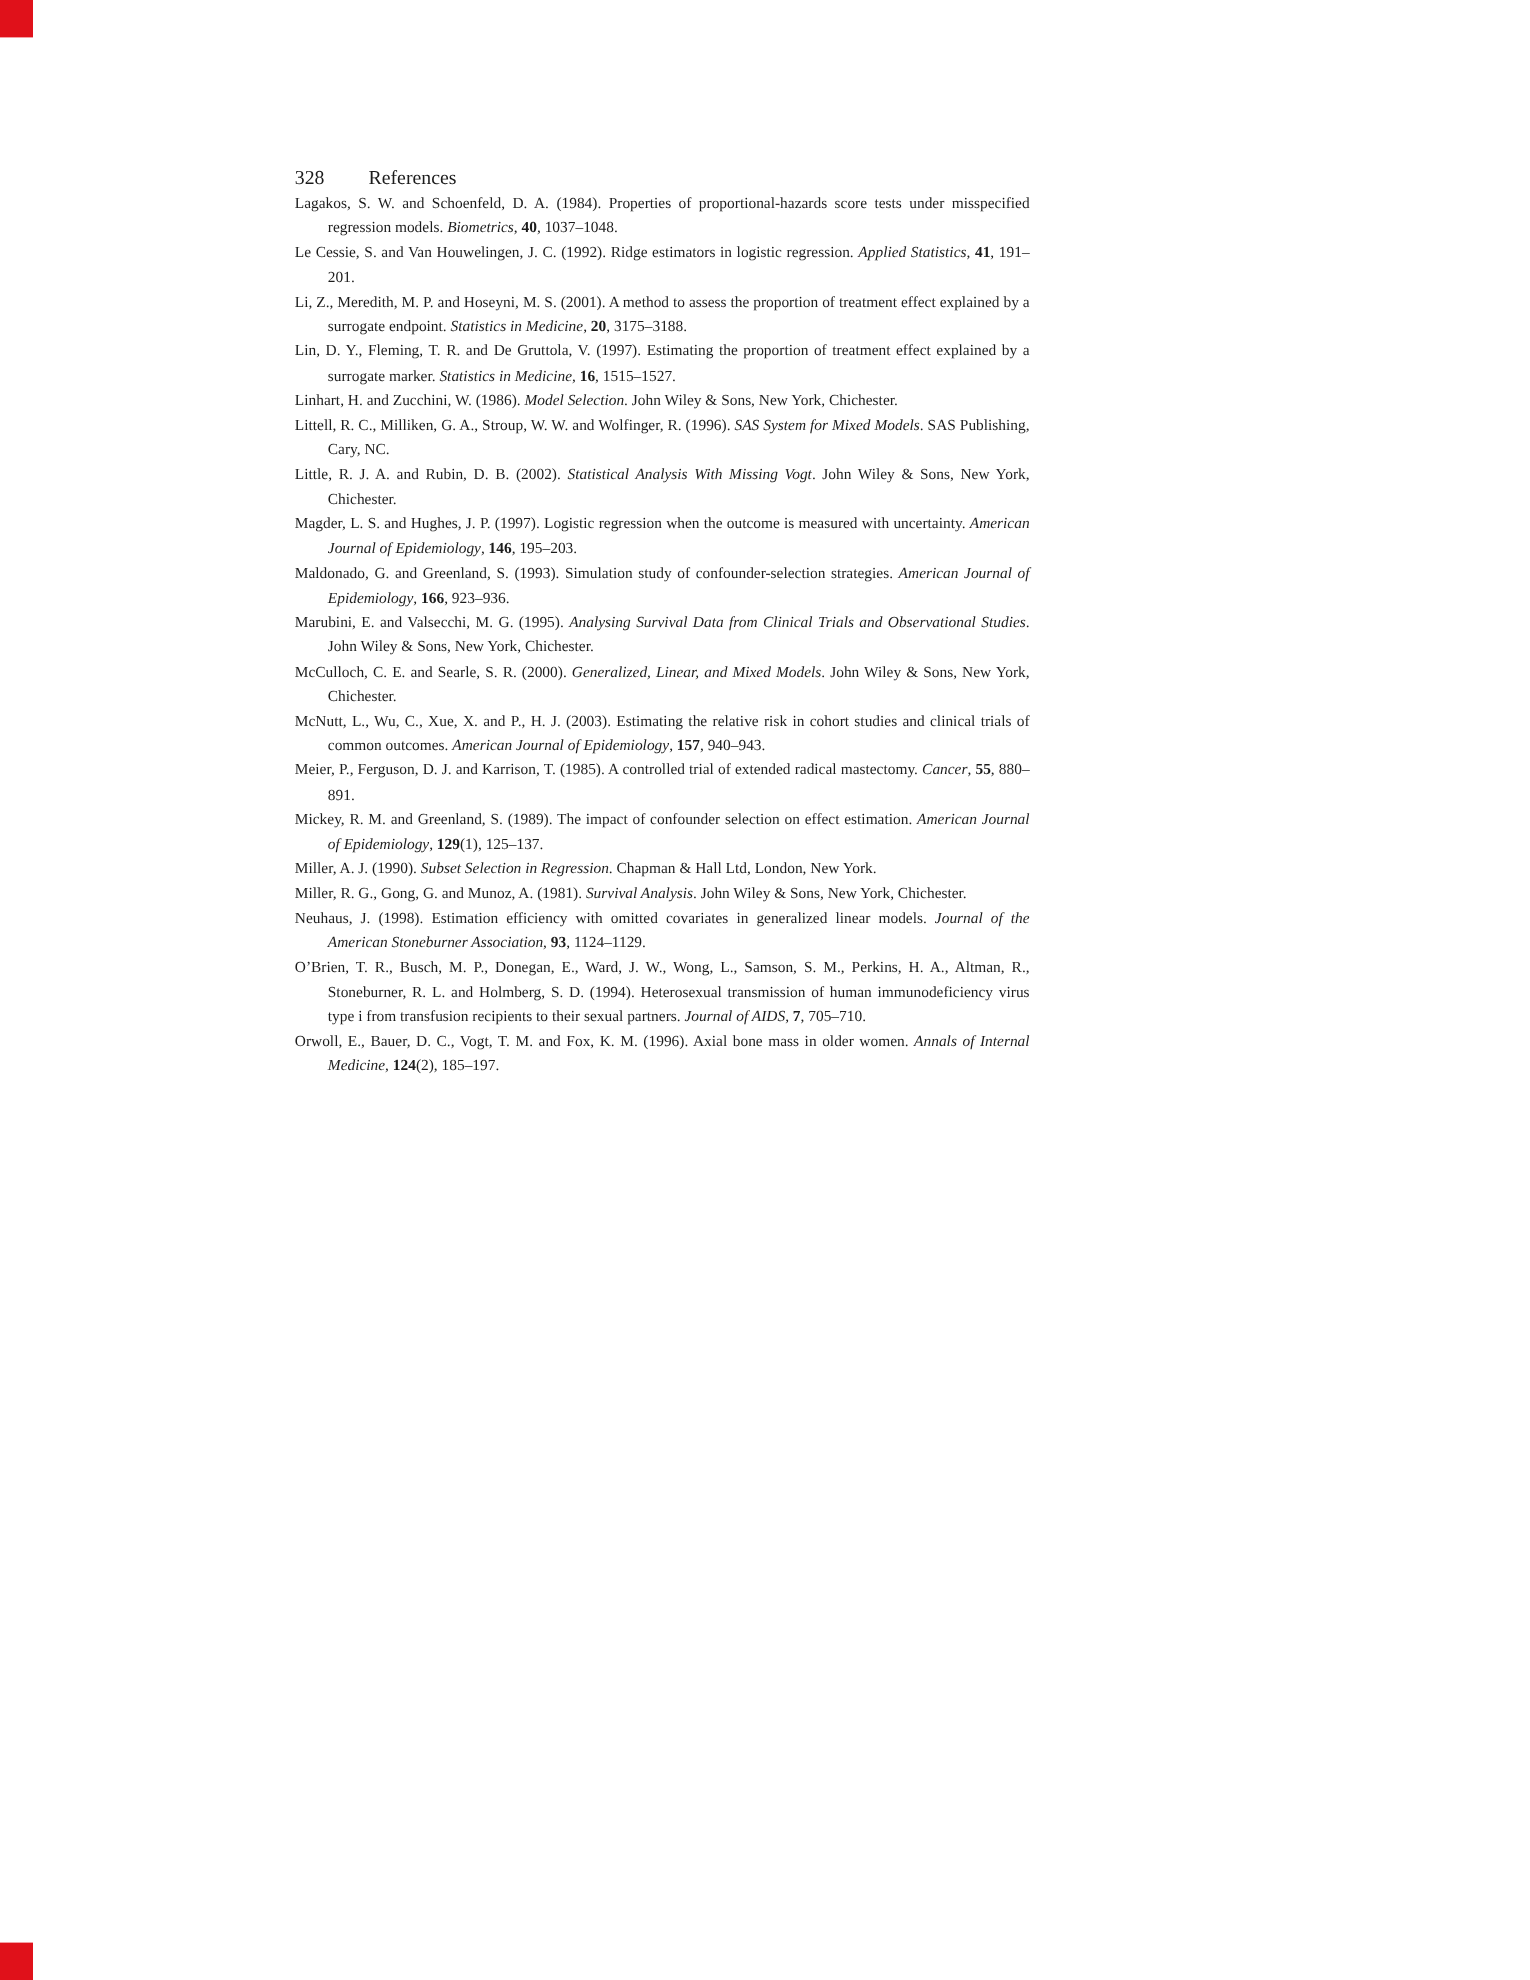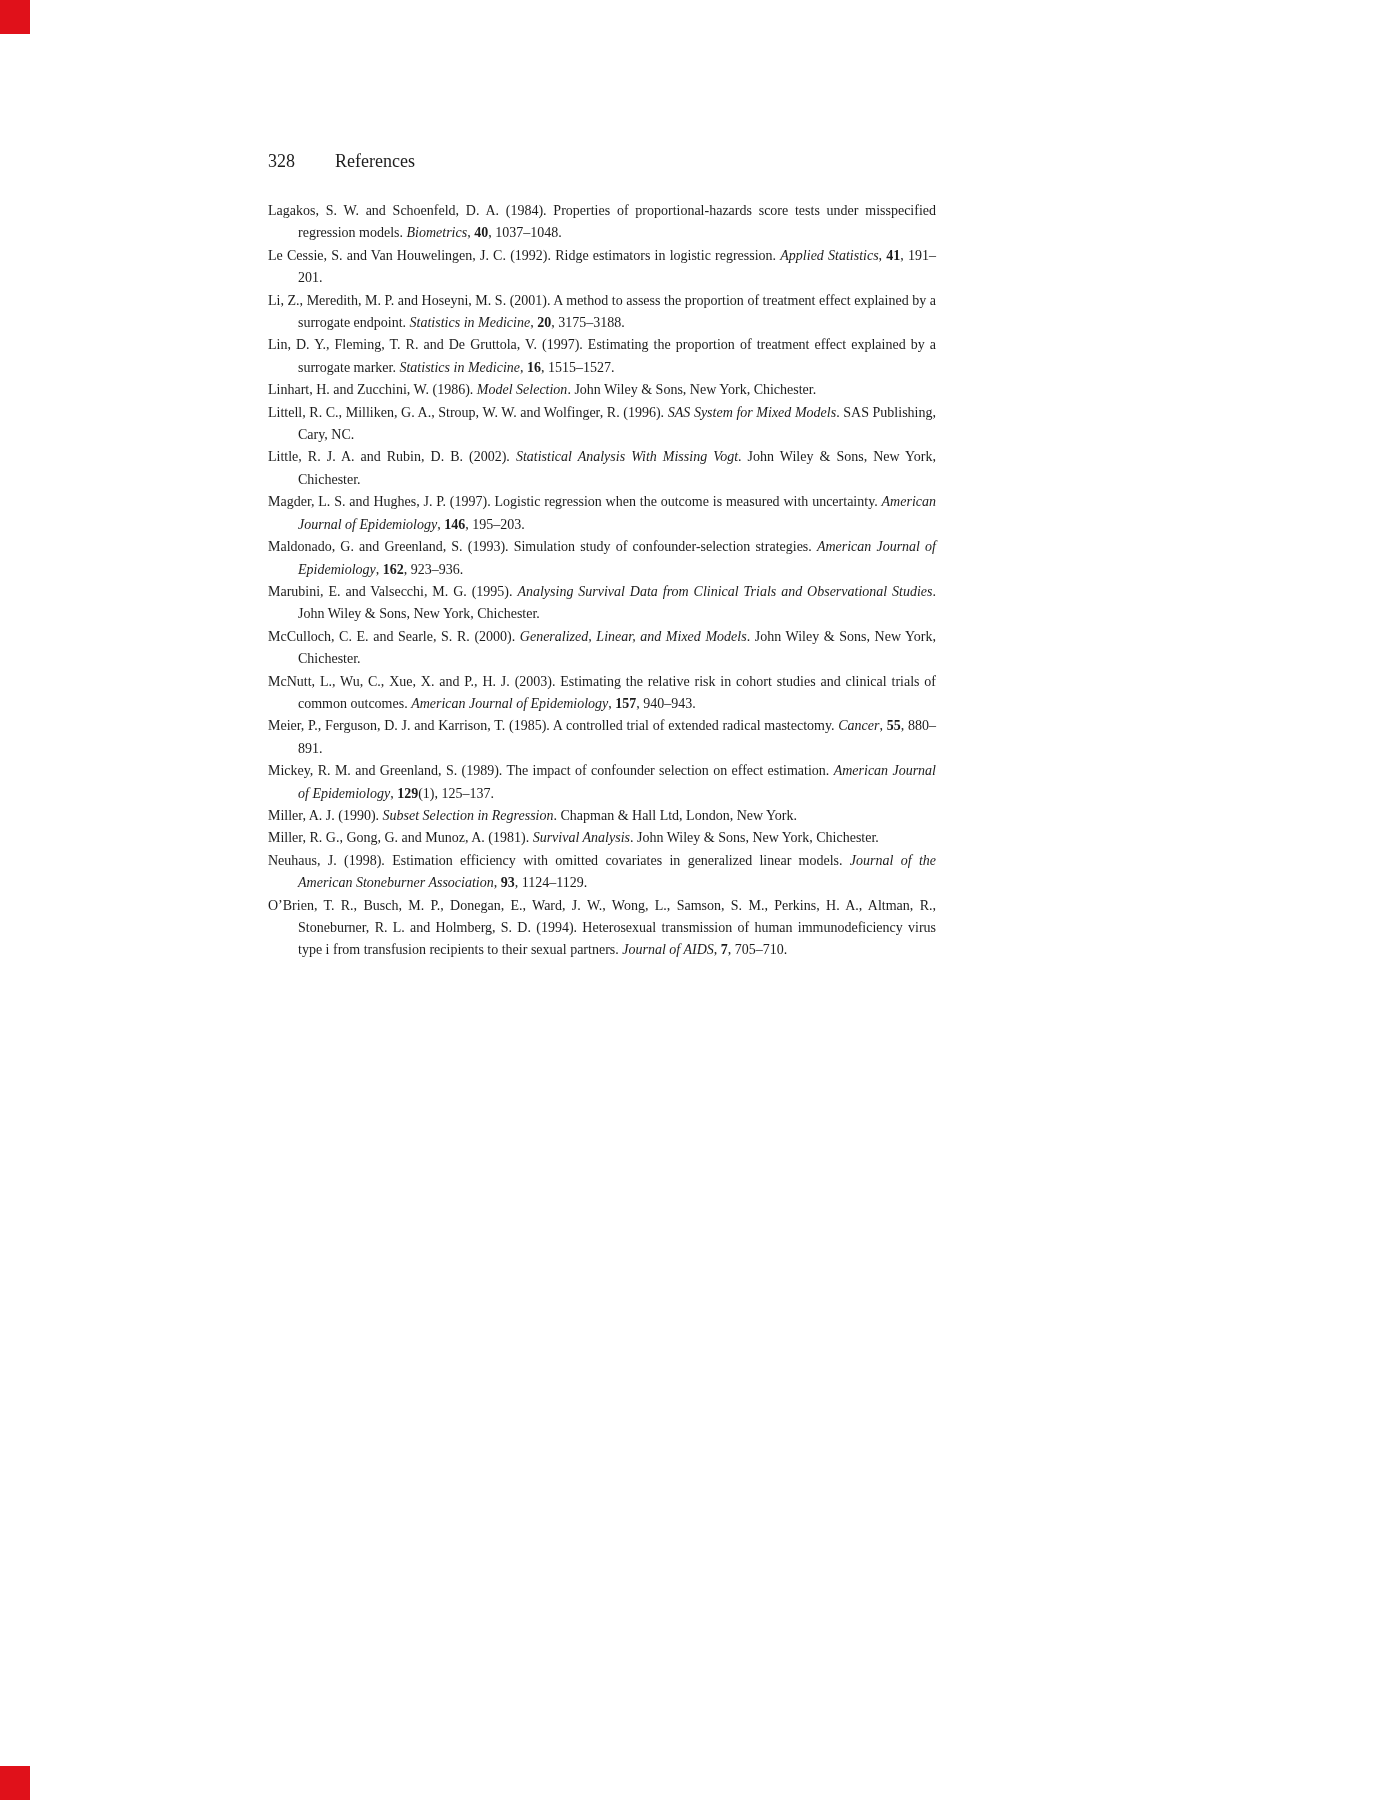--- a/index.html
+++ b/index.html
@@ -30,21 +30,21 @@
   .scan-mark.bottom { bottom: 0; }
   .content {
     position: absolute;
     left: 268px;
     top: 150px;
     width: 668px;
   }
   .running-head {
     font-size: 18px;
     line-height: 22px;
-    margin-bottom: 28px;
+    margin-bottom: 3px;
   }
   .head-title { margin-left: 40px; }
   .refs {
     font-size: 14px;
     line-height: 22.4px;
     text-align: justify;
   }
   .refs p {
     margin: 0;
     padding-left: 30px;
@@ -67,25 +67,26 @@
     </div>
     <div class="refs">
         <p><span class="rm">Lagakos, S. W. and Schoenfeld, D. A. (1984). Properties of proportional-hazards score tests under misspecified regression models. </span><span class="it">Biometrics</span><span class="rm">, </span><span class="bf">40</span><span class="rm">, 1037–1048.</span></p>
         <p><span class="rm">Le Cessie, S. and Van Houwelingen, J. C. (1992). Ridge estimators in logistic regression. </span><span class="it">Applied Statistics</span><span class="rm">, </span><span class="bf">41</span><span class="rm">, 191–201.</span></p>
         <p><span class="rm">Li, Z., Meredith, M. P. and Hoseyni, M. S. (2001). A method to assess the proportion of treatment effect explained by a surrogate endpoint. </span><span class="it">Statistics in Medicine</span><span class="rm">, </span><span class="bf">20</span><span class="rm">, 3175–3188.</span></p>
         <p><span class="rm">Lin, D. Y., Fleming, T. R. and De Gruttola, V. (1997). Estimating the proportion of treatment effect explained by a surrogate marker. </span><span class="it">Statistics in Medicine</span><span class="rm">, </span><span class="bf">16</span><span class="rm">, 1515–1527.</span></p>
         <p><span class="rm">Linhart, H. and Zucchini, W. (1986). </span><span class="it">Model Selection</span><span class="rm">. John Wiley &amp; Sons, New York, Chichester.</span></p>
         <p><span class="rm">Littell, R. C., Milliken, G. A., Stroup, W. W. and Wolfinger, R. (1996). </span><span class="it">SAS System for Mixed Models</span><span class="rm">. SAS Publishing, Cary, NC.</span></p>
         <p><span class="rm">Little, R. J. A. and Rubin, D. B. (2002). </span><span class="it">Statistical Analysis With Missing Vogt</span><span class="rm">. John Wiley &amp; Sons, New York, Chichester.</span></p>
         <p><span class="rm">Magder, L. S. and Hughes, J. P. (1997). Logistic regression when the outcome is measured with uncertainty. </span><span class="it">American Journal of Epidemiology</span><span class="rm">, </span><span class="bf">146</span><span class="rm">, 195–203.</span></p>
-        <p><span class="rm">Maldonado, G. and Greenland, S. (1993). Simulation study of confounder-selection strategies. </span><span class="it">American Journal of Epidemiology</span><span class="rm">, </span><span class="bf">162</span><span class="rm">, 923–936.</span></p>
+        <p><span class="rm">Maldonado, G. and Greenland, S. (1993). Simulation study of confounder-selection strategies. </span><span class="it">American Journal of Epidemiology</span><span class="rm">, </span><span class="bf">166</span><span class="rm">, 923–936.</span></p>
         <p><span class="rm">Marubini, E. and Valsecchi, M. G. (1995). </span><span class="it">Analysing Survival Data from Clinical Trials and Observational Studies</span><span class="rm">. John Wiley &amp; Sons, New York, Chichester.</span></p>
         <p><span class="rm">McCulloch, C. E. and Searle, S. R. (2000). </span><span class="it">Generalized, Linear, and Mixed Models</span><span class="rm">. John Wiley &amp; Sons, New York, Chichester.</span></p>
         <p><span class="rm">McNutt, L., Wu, C., Xue, X. and P., H. J. (2003). Estimating the relative risk in cohort studies and clinical trials of common outcomes. </span><span class="it">American Journal of Epidemiology</span><span class="rm">, </span><span class="bf">157</span><span class="rm">, 940–943.</span></p>
         <p><span class="rm">Meier, P., Ferguson, D. J. and Karrison, T. (1985). A controlled trial of extended radical mastectomy. </span><span class="it">Cancer</span><span class="rm">, </span><span class="bf">55</span><span class="rm">, 880–891.</span></p>
         <p><span class="rm">Mickey, R. M. and Greenland, S. (1989). The impact of confounder selection on effect estimation. </span><span class="it">American Journal of Epidemiology</span><span class="rm">, </span><span class="bf">129</span><span class="rm">(1), 125–137.</span></p>
         <p><span class="rm">Miller, A. J. (1990). </span><span class="it">Subset Selection in Regression</span><span class="rm">. Chapman &amp; Hall Ltd, London, New York.</span></p>
         <p><span class="rm">Miller, R. G., Gong, G. and Munoz, A. (1981). </span><span class="it">Survival Analysis</span><span class="rm">. John Wiley &amp; Sons, New York, Chichester.</span></p>
         <p><span class="rm">Neuhaus, J. (1998). Estimation efficiency with omitted covariates in generalized linear models. </span><span class="it">Journal of the American Stoneburner Association</span><span class="rm">, </span><span class="bf">93</span><span class="rm">, 1124–1129.</span></p>
         <p><span class="rm">O’Brien, T. R., Busch, M. P., Donegan, E., Ward, J. W., Wong, L., Samson, S. M., Perkins, H. A., Altman, R., Stoneburner, R. L. and Holmberg, S. D. (1994). Heterosexual transmission of human immunodeficiency virus type i from transfusion recipients to their sexual partners. </span><span class="it">Journal of AIDS</span><span class="rm">, </span><span class="bf">7</span><span class="rm">, 705–710.</span></p>
+        <p><span class="rm">Orwoll, E., Bauer, D. C., Vogt, T. M. and Fox, K. M. (1996). Axial bone mass in older women. </span><span class="it">Annals of Internal Medicine</span><span class="rm">, </span><span class="bf">124</span><span class="rm">(2), 185–197.</span></p>
       </div>
   </div>
 </div>
 
 </body></html>

